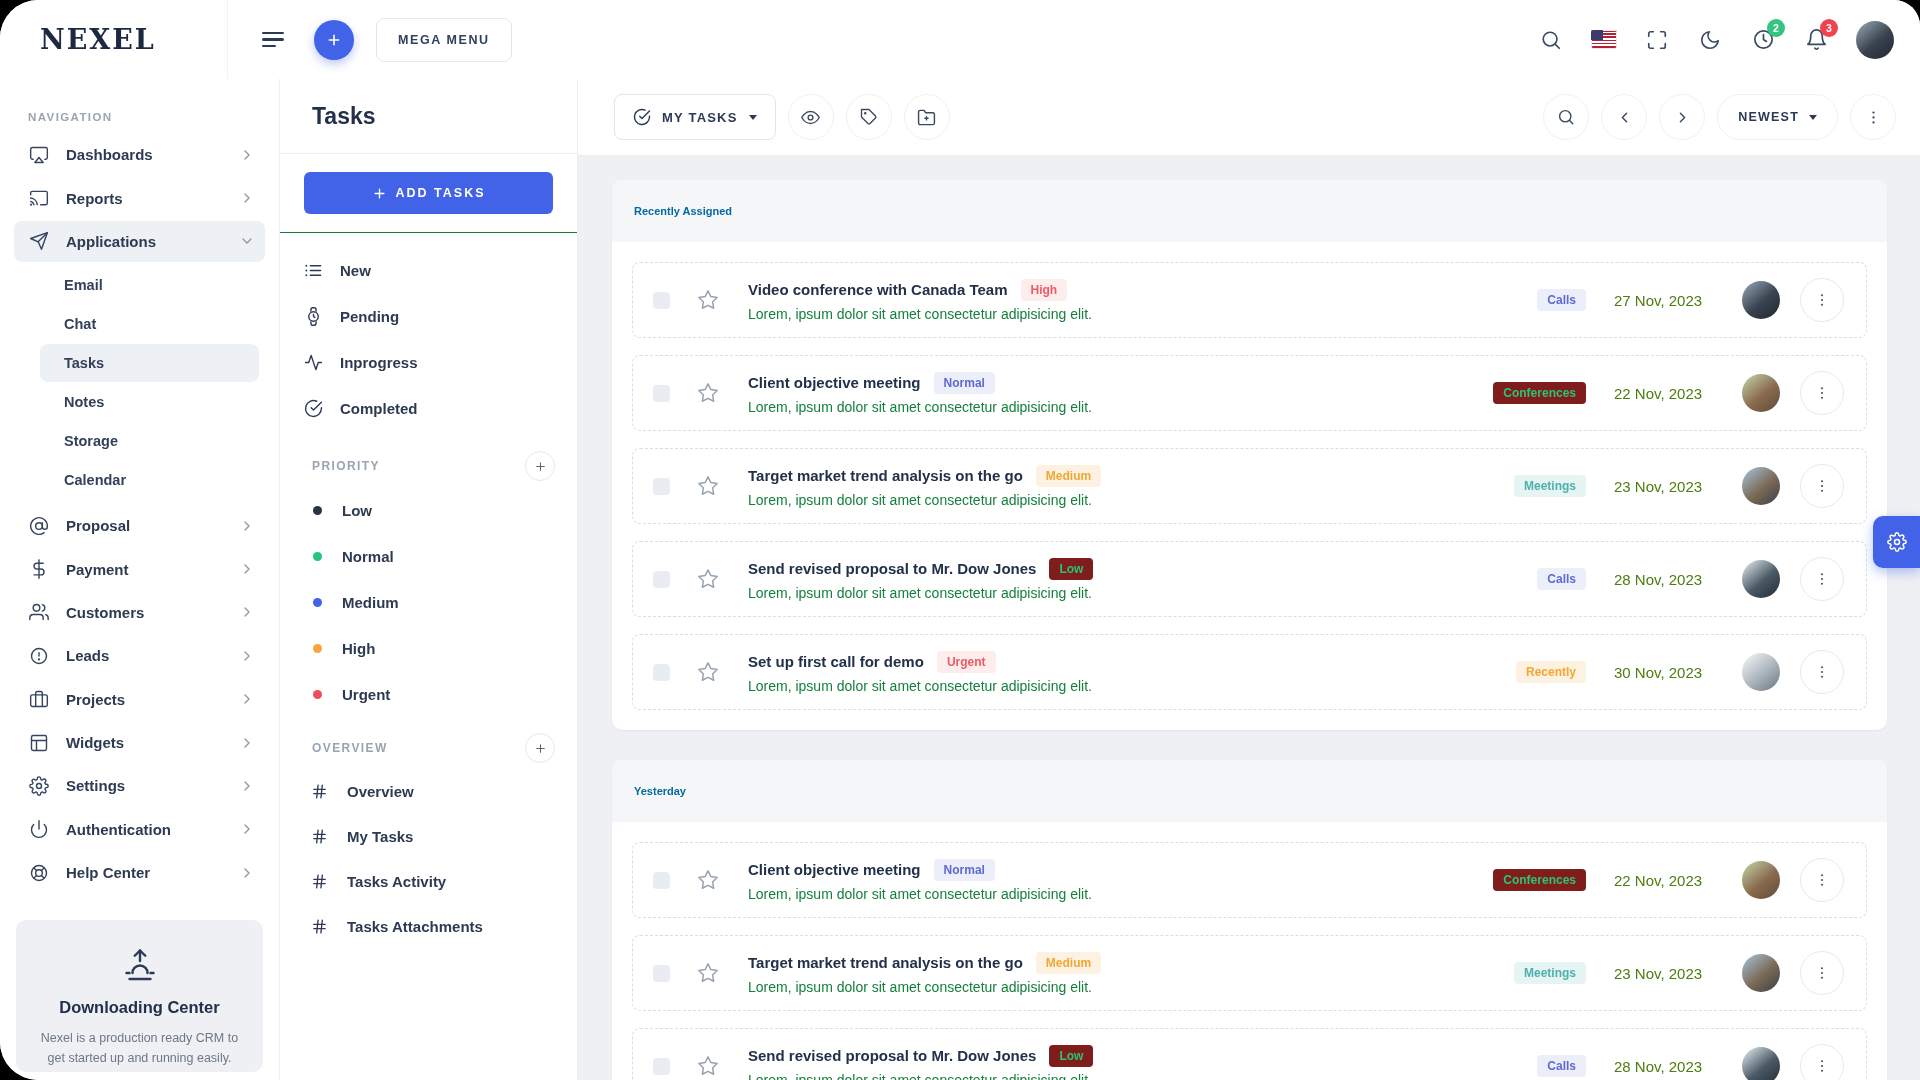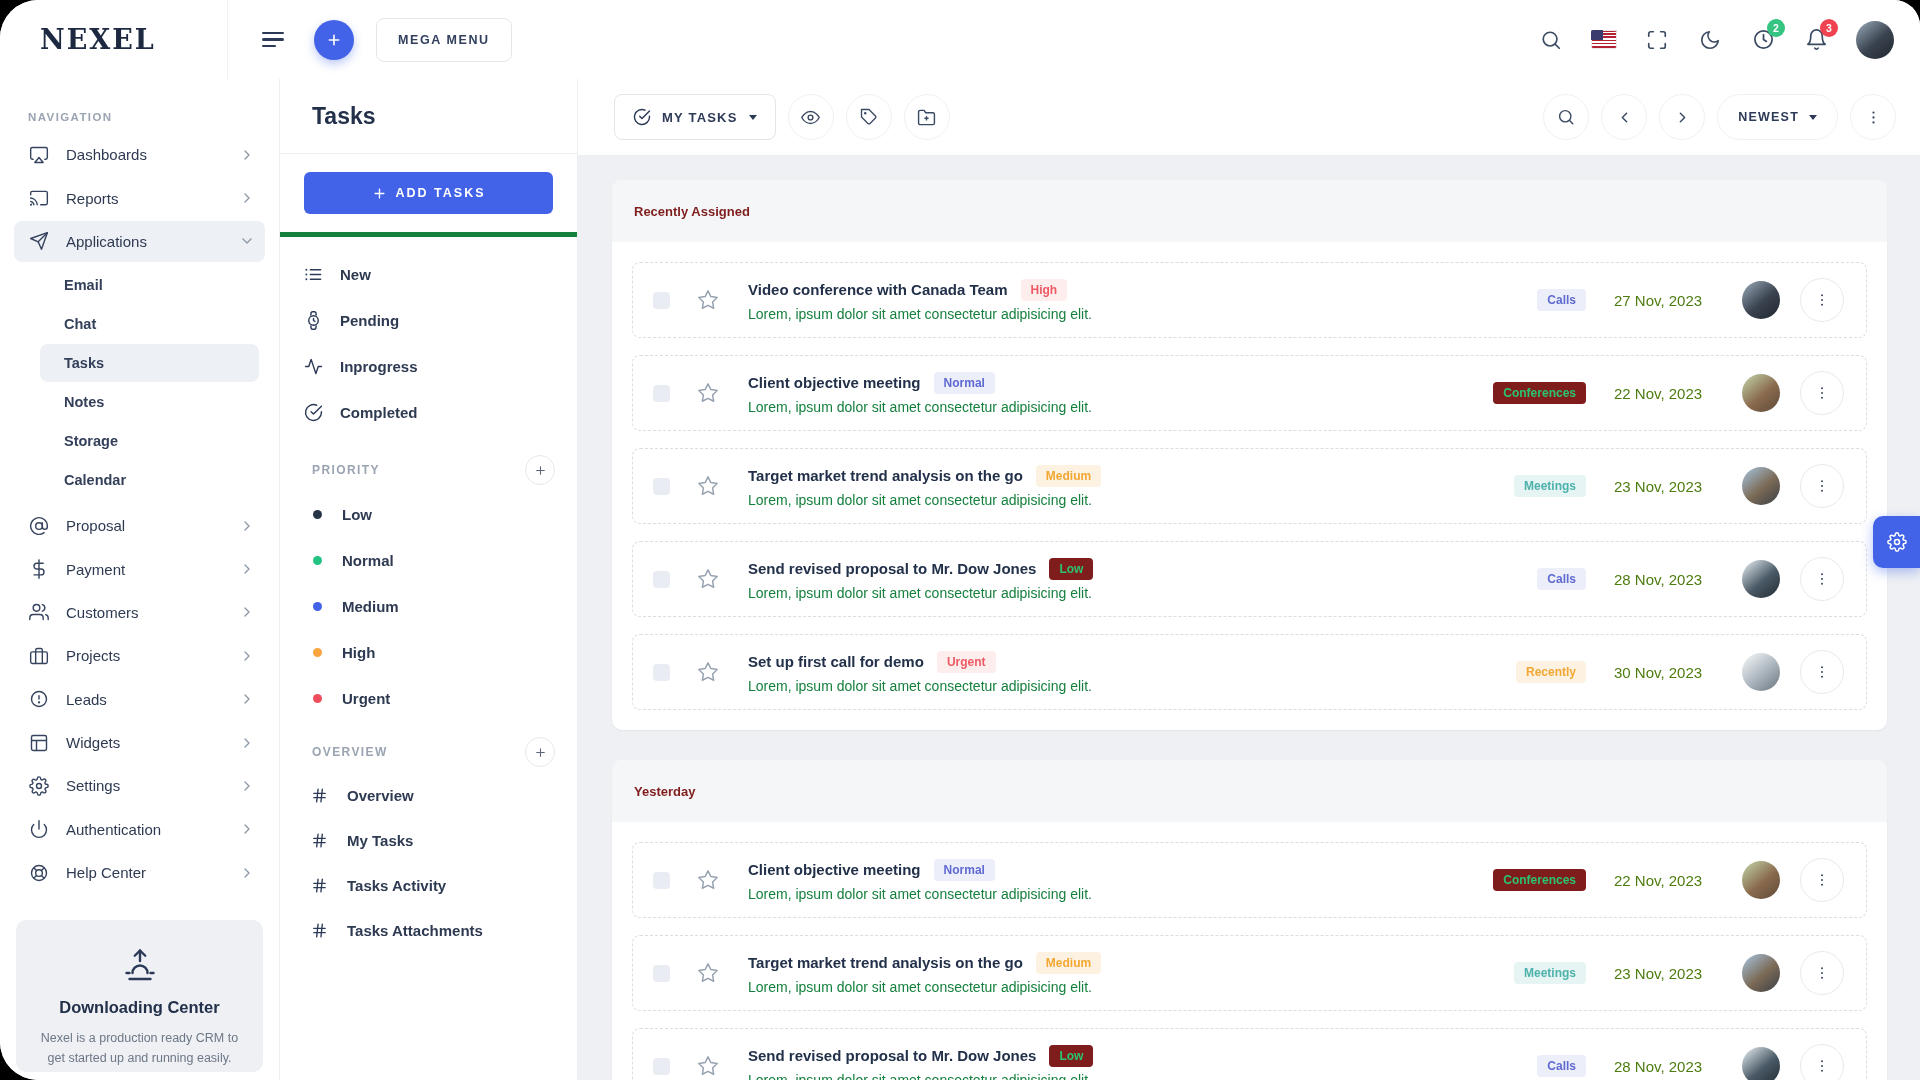--- a/index.html
+++ b/index.html
@@ -44,38 +44,38 @@
 
   
   .sidebar { width:280px; background:#fff; border-right:1px solid #eceff2; padding-top:18px;
     display:flex; flex-direction:column; overflow:hidden; }
   .nav-caption { font-size:11.5px; font-weight:700; letter-spacing:1.4px; color:#9aa4b2;
     padding:0 28px; margin:14px 0 10px; }
   .nav-item { display:flex; align-items:center; height:42px; margin:1px 14px; padding:0 10px 0 15px;
     border-radius:8px; cursor:pointer; }
   .nav-item.active { background:#edf0f4; }
   .nicon { width:20px; height:20px; color:#36445f; margin-right:17px; display:flex; }
-  .nlabel { flex:1; font-size:15px; font-weight:400; color:#2e3a52; }
+  .nlabel { flex:1; font-size:15px; font-weight:700; color:#2e3a52; }
   .nchev { width:16px; height:16px; color:#8e99a8; display:flex; }
   .subnav { padding:2px 0 4px; }
   .sub-item { display:flex; align-items:center; height:38px; margin:1px 20px 1px 40px;
     padding-left:24px; border-radius:8px; font-size:14.5px; font-weight:600; color:#34405a; cursor:pointer; }
   .sub-item.active { background:#edf0f4; }
   .download-card { margin:26px 16px 8px; background:#eef0f3; border-radius:10px; padding:26px 14px 4px;
     text-align:center; flex:0 0 auto; }
   .dc-icon { color:#2c3a57; display:inline-flex; margin-bottom:16px; }
   .dc-title { font-size:16.5px; font-weight:700; color:#22304a; margin-bottom:12px; }
   .dc-desc { font-size:12.5px; line-height:1.55; color:#6d7787; padding:0 8px; }
 
   
   .taskbar { width:298px; background:#fff; border-right:1px solid #eceff2; display:flex;
     flex-direction:column; overflow:hidden; }
   .tb-title { height:75px; display:flex; align-items:center; padding:0 32px;
     border-bottom:1px solid #eceff2; font-size:23px; font-weight:700; color:#22304a; }
-  .tb-add-wrap { padding:18px 24px; border-bottom:5px solid #15803d; }
+  .tb-add-wrap { padding:18px 24px; border-bottom:1px solid #15803d; }
   .add-btn { width:100%; height:42px; border:none; border-radius:6px; background:#4263e8; color:#fff;
     font-size:12.5px; font-weight:700; letter-spacing:2px; display:flex; align-items:center;
     justify-content:center; gap:9px; cursor:pointer; }
   .tb-list { padding:14px 24px 4px; }
   .tb-item { display:flex; align-items:center; height:46px; cursor:pointer; color:#2e3a52; }
   .tb-item .ticon { width:19px; height:19px; margin-right:17px; color:#2c3a57; display:flex; }
   .tb-item .tlabel { font-size:15px; font-weight:600; }
   .sec-head { display:flex; align-items:center; justify-content:space-between;
     padding:16px 22px 6px 32px; }
   .sec-caption { font-size:12px; font-weight:700; letter-spacing:1.4px; color:#9aa4b2; }
@@ -104,21 +104,21 @@
   .tool-left { display:flex; align-items:center; gap:12px; }
   .tool-right { margin-left:auto; display:flex; align-items:center; gap:12px; }
   .sort-btn { height:46px; padding:0 20px; border:1px solid #eef1f3; border-radius:23px; background:#fff;
     display:flex; align-items:center; gap:10px; font-size:12.5px; font-weight:700; letter-spacing:1.2px;
     color:#2c3a57; cursor:pointer; }
 
   .content { flex:1; overflow:hidden; padding:24px 33px 0 34px; }
   .card { background:#fff; border-radius:10px; box-shadow:0 1px 2px rgba(20,30,50,.05); margin-bottom:30px; }
   .card-head { height:62px; background:#f5f6f8; border-radius:10px 10px 0 0; display:flex;
     align-items:center; padding:0 22px; }
-  .card-title { font-size:13px; font-weight:700; color:#7f1d1d; }
+  .card-title { font-size:11px; font-weight:700; color:#0369a1; }
   .card-body { padding:20px; }
   .task-row { display:flex; align-items:center; height:76px; border:1px dashed #d9dde4; border-radius:8px;
     padding:0 22px 0 20px; margin-bottom:17px; background:#fff; }
   .task-row:last-child { margin-bottom:0; }
   .checkbox { width:17px; height:17px; border-radius:4px; background:#e9ecf2; border:none;
     margin-right:27px; cursor:pointer; flex:0 0 auto; }
   .star-btn { background:none; border:none; color:#97a2b0; margin-right:29px; cursor:pointer;
     display:flex; flex:0 0 auto; }
   .task-text { display:flex; flex-direction:column; gap:5px; min-width:0; }
   .task-title-line { display:flex; align-items:center; gap:13px; }
@@ -304,42 +304,42 @@
         <span class="nlabel">Customers</span>
         <span class="nchev">
             <svg width="16" height="16" viewBox="0 0 24 24" fill="none" stroke="currentColor" stroke-width="2" stroke-linecap="round" stroke-linejoin="round">
               <path d="M9 18l6-6-6-6"></path>
             </svg>
           </span>
       </div>
 
       <div class="nav-item">
         <span class="nicon">
-            <svg width="20" height="20" viewBox="0 0 24 24" fill="none" stroke="currentColor" stroke-width="1.7" stroke-linejoin="round">
-              <rect x="2" y="7" width="20" height="14" rx="2"></rect>
-              <path d="M16 21V5a2 2 0 0 0-2-2h-4a2 2 0 0 0-2 2v16"></path>
-            </svg>
-          </span>
-        <span class="nlabel">Projects</span>
-        <span class="nchev">
-            <svg width="16" height="16" viewBox="0 0 24 24" fill="none" stroke="currentColor" stroke-width="2" stroke-linecap="round" stroke-linejoin="round">
-              <path d="M9 18l6-6-6-6"></path>
-            </svg>
-          </span>
-      </div>
-
-      <div class="nav-item">
-        <span class="nicon">
             <svg width="20" height="20" viewBox="0 0 24 24" fill="none" stroke="currentColor" stroke-width="1.7" stroke-linecap="round">
               <circle cx="12" cy="12" r="9"></circle>
               <path d="M12 8v4"></path>
               <circle cx="12" cy="16" r="0.6" fill="currentColor"></circle>
             </svg>
           </span>
         <span class="nlabel">Leads</span>
+        <span class="nchev">
+            <svg width="16" height="16" viewBox="0 0 24 24" fill="none" stroke="currentColor" stroke-width="2" stroke-linecap="round" stroke-linejoin="round">
+              <path d="M9 18l6-6-6-6"></path>
+            </svg>
+          </span>
+      </div>
+
+      <div class="nav-item">
+        <span class="nicon">
+            <svg width="20" height="20" viewBox="0 0 24 24" fill="none" stroke="currentColor" stroke-width="1.7" stroke-linejoin="round">
+              <rect x="2" y="7" width="20" height="14" rx="2"></rect>
+              <path d="M16 21V5a2 2 0 0 0-2-2h-4a2 2 0 0 0-2 2v16"></path>
+            </svg>
+          </span>
+        <span class="nlabel">Projects</span>
         <span class="nchev">
             <svg width="16" height="16" viewBox="0 0 24 24" fill="none" stroke="currentColor" stroke-width="2" stroke-linecap="round" stroke-linejoin="round">
               <path d="M9 18l6-6-6-6"></path>
             </svg>
           </span>
       </div>
 
       <div class="nav-item">
         <span class="nicon">
             <svg width="20" height="20" viewBox="0 0 24 24" fill="none" stroke="currentColor" stroke-width="1.7" stroke-linejoin="round">

